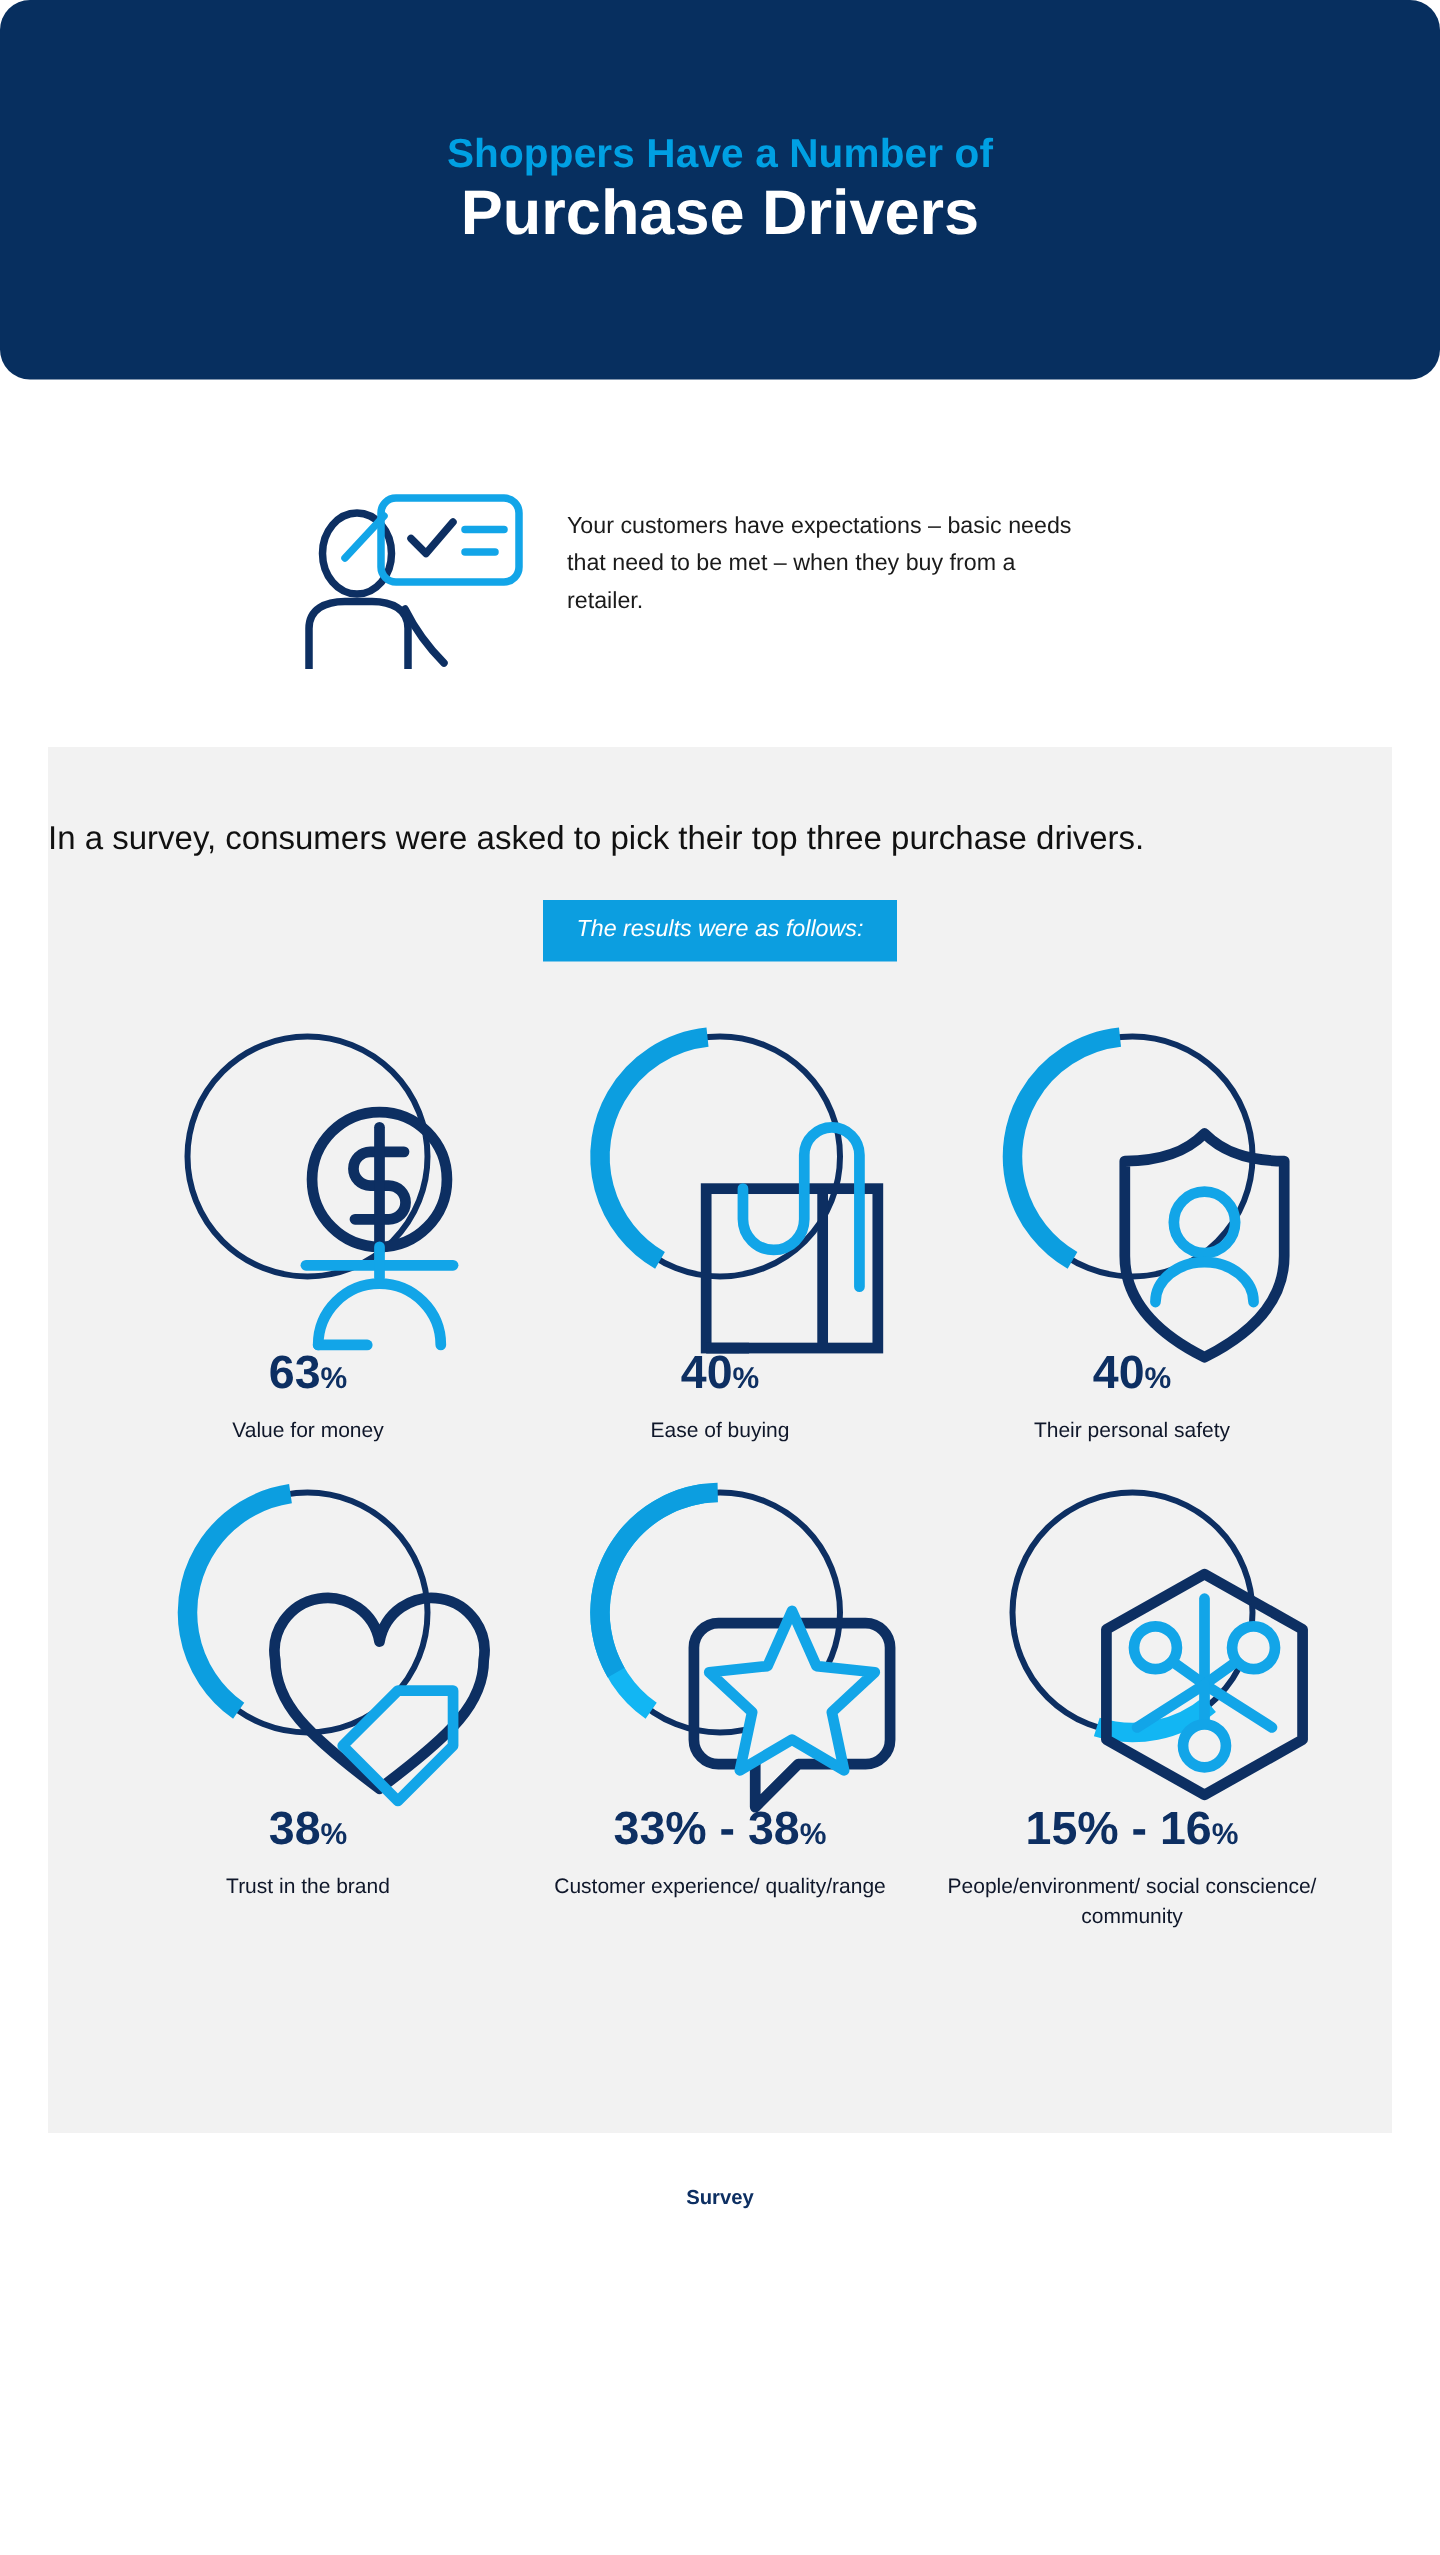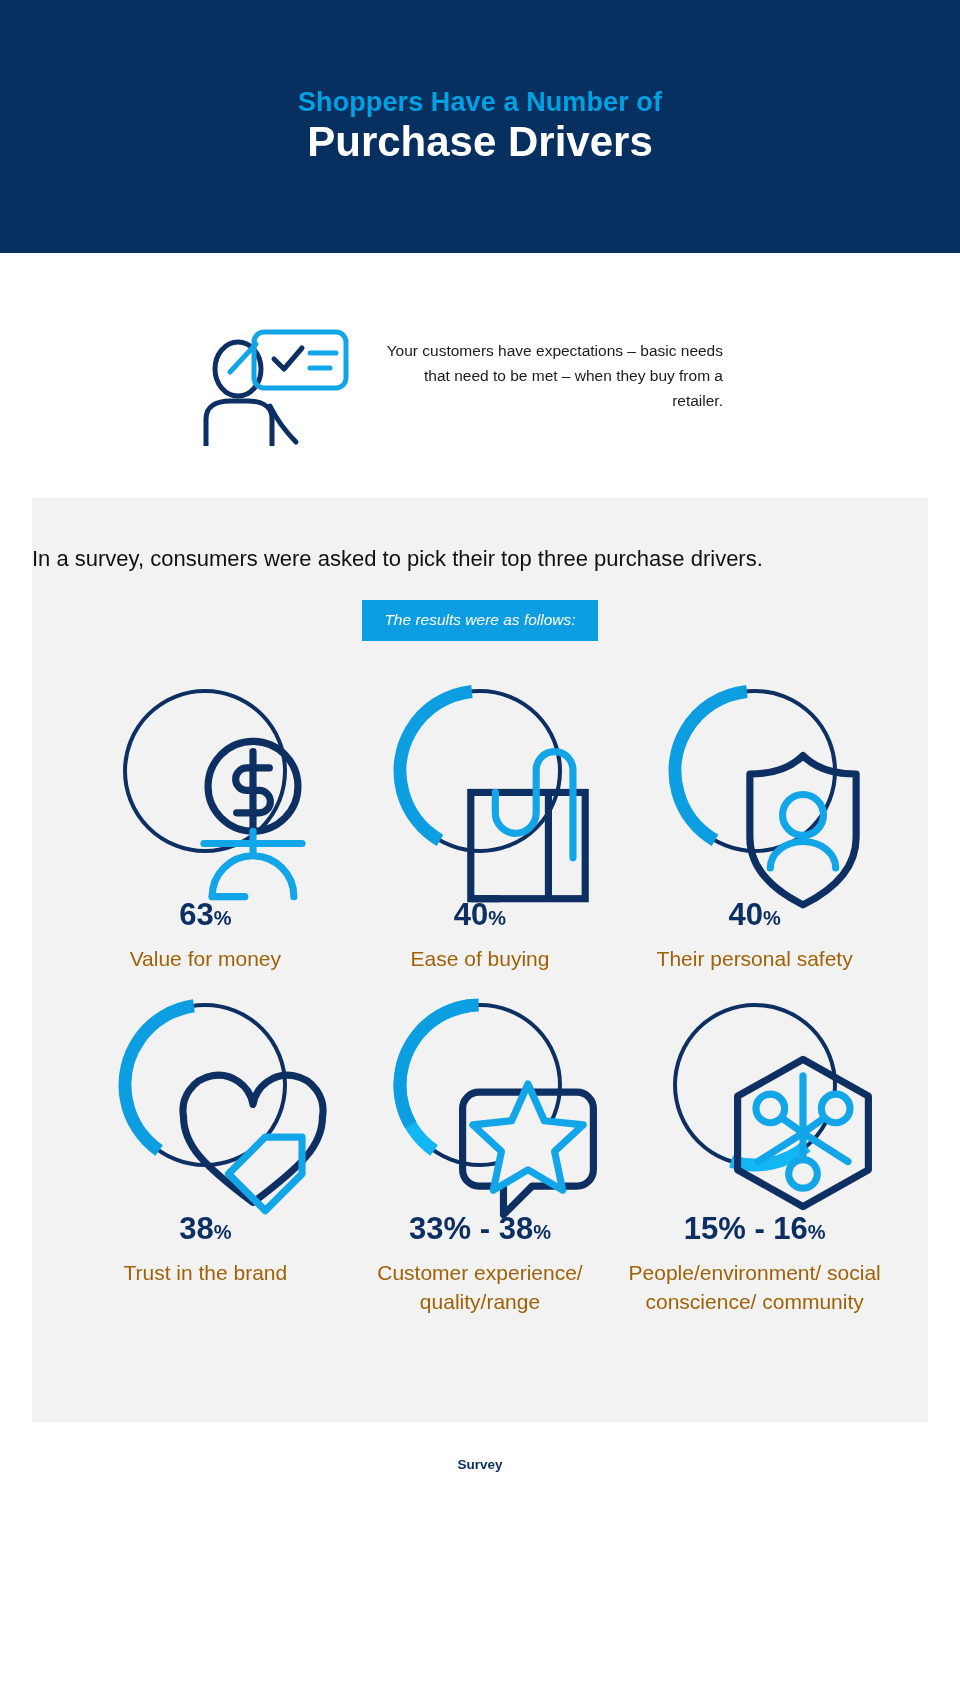--- a/index.html
+++ b/index.html
@@ -10,21 +10,21 @@
     font-family: "Liberation Sans", sans-serif;
     -webkit-font-smoothing: antialiased;
   }
   .page { position: relative; width: 960px; height: 1703px; overflow: hidden; background:#fff; }
 
   
   .header {
     position: absolute; left: 0; top: 0; width: 960px; height: 253px;
     background: #072f5f;
     display: flex; flex-direction: column;
-    align-items: center; justify-content: center;
+    align-items: center; justify-content: center; border-radius: 20px;
   }
   .header-sub {
     color: #00a0e3;
     font-size: 27px;
     font-weight: 600;
     letter-spacing: .1px;
     line-height: 1.15;
   }
   .header-title {
     color: #ffffff;
@@ -32,21 +32,21 @@
     font-weight: 700;
     line-height: 1.15;
     margin-top: 0;
   }
 
   
   .intro {
     position: absolute; left: 0; top: 253px; width: 960px; height: 245px;
     display: flex; align-items: center; justify-content: center;
   }
-  .intro-inner { display: flex; align-items: center; gap: 28px; width: 560px; text-align: right; }
+  .intro-inner { display: flex; align-items: center; gap: 28px; width: 560px; }
   .intro-icon { width: 150px; height: 140px; flex: 0 0 150px; }
   .intro-text {
     color: #1b1b1b; font-size: 15.5px; line-height: 1.62; max-width: 345px;
   }
 
   
   .panel {
     position: absolute; left: 32px; top: 498px;
     width: 896px; height: 924px;
     background: #f2f2f2;
@@ -81,21 +81,21 @@
     width: 92px; height: 92px;
   }
   .pct {
     margin-top: 34px;
     color: #0d2f62; font-weight: 700; font-size: 31px;
     line-height: 1; white-space: nowrap;
   }
   .pct .sym { font-size: 20px; font-weight: 700; }
   .caption {
     margin-top: 14px; text-align: center;
-    color: #a16207; font-size: 21px; line-height: 1.4;
+    color: #0f172a; font-size: 14px; line-height: 1.4;
   }
 
   
   .footer {
     position: absolute; left: 0; top: 1455px; width: 960px;
     text-align: center; color: #0d2f62;
     font-size: 13.5px; font-weight: 700; line-height: 1.45;
   }
 </style>
 </head>

